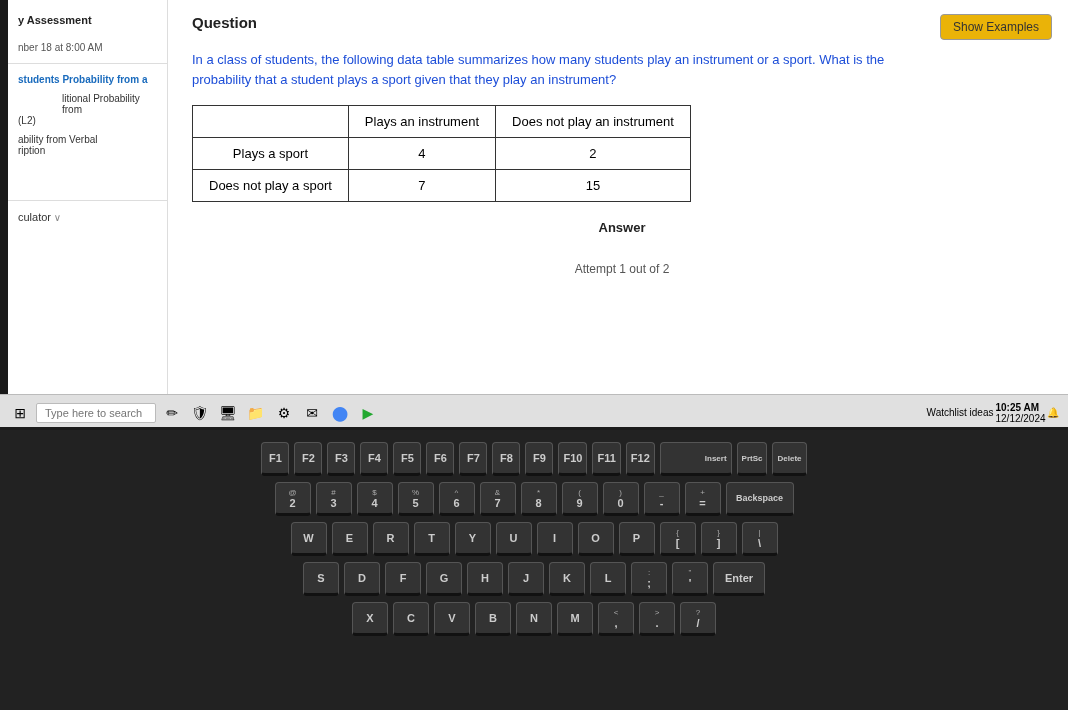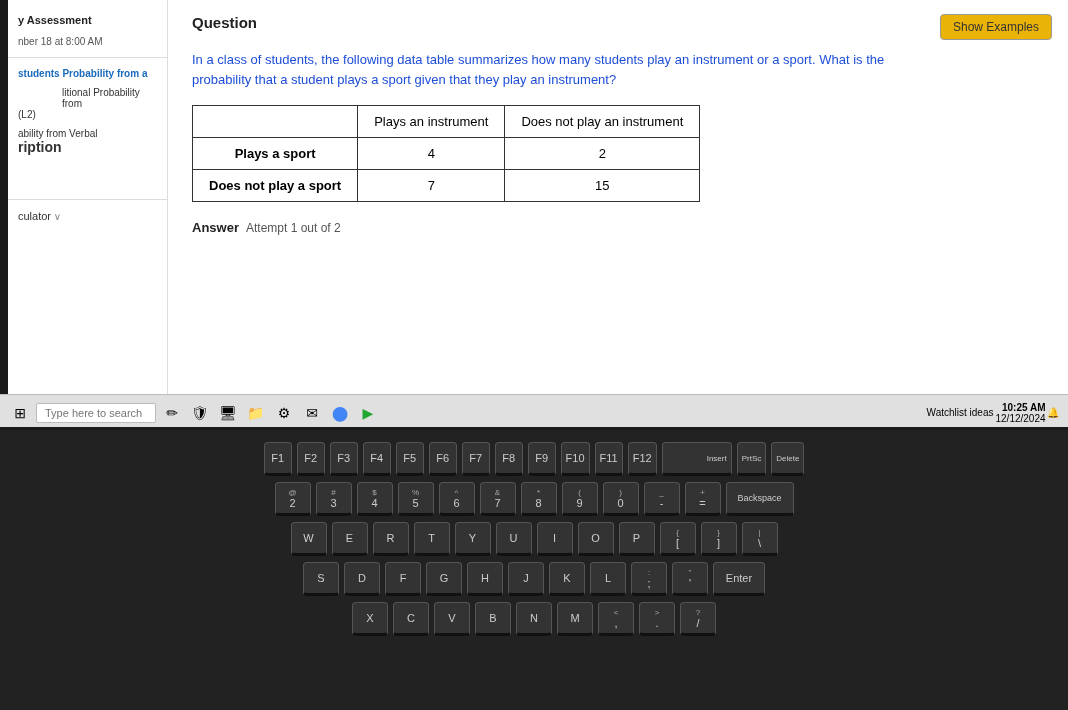--- a/index.html
+++ b/index.html
@@ -85,38 +85,39 @@
       font-size: 13px;
     }
     .data-table td, .data-table th {
       border: 1px solid #333;
       padding: 8px 16px;
       text-align: center;
       min-width: 80px;
     }
     .data-table .row-header {
       text-align: center;
-      font-weight: bold;
+      font-weight: normal;
       min-width: 120px;
     }
     .data-table .col-header {
       font-weight: normal;
     }
     .data-table .empty-cell {
       border: 1px solid #333;
       background: #fff;
     }
 
     .answer-section {
       display: flex;
       align-items: center;
-      gap: 7px;
+      gap: 27px;
       font-size: 13px;
       color: #222;
       margin-top: 8px;
+      flex-direction: column;
     }
     .answer-label { font-weight: bold; }
     .attempt-text { color: #555; font-size: 12px; }
 
     
     .taskbar {
       position: absolute;
       bottom: 280px;
       left: 0;
       width: 1068px;
@@ -152,21 +153,21 @@
       justify-content: center;
       cursor: pointer;
       font-size: 14px;
     }
     .taskbar-right {
       display: flex;
       align-items: center;
       gap: 2px;
       font-size: 10px;
     }
-    .clock { text-align: right; }
+    .clock { }
 
     
     .keyboard-area {
       position: absolute;
       bottom: 0;
       left: 0;
       width: 1068px;
       height: 280px;
       background: #222;
       display: flex;
@@ -196,21 +197,21 @@
       justify-content: center;
       cursor: pointer;
       min-width: 36px;
       height: 34px;
       padding: 0 4px;
     }
     .key.wide { min-width: 52px; }
     .key.wider { min-width: 68px; }
     .key.fn { min-width: 28px; font-size: 9px; }
     .key .top { font-size: 8px; color: #aaa; }
-    .key .main { font-size: 11px; }
+    .key .main { font-size: 11px; font-weight: bold; }
 
     .laptop-bezel-top {
       position: absolute;
       top: 430px;
       left: 0;
       width: 1068px;
       height: 14px;
       background: #2a2a2a;
     }
     .laptop-bezel-bottom {
@@ -228,33 +229,33 @@
     }
   </style>
 </head>
 <body>
 
 <div class="screen">
 
   <div class="sidebar">
     <div class="sidebar-title-area">
       <div style="font-weight:bold;font-size:11px;color:#222;">y Assessment</div>
-      <div style="font-size:10px;color:#555;margin-top:10px;">nber 18 at 8:00 AM</div>
+      <div style="font-size:10px;color:#555;margin-top:16px;">nber 18 at 8:00 AM</div>
     </div>
     <div class="sidebar-divider"></div>
     <div class="sidebar-item">
       <div style="font-size:10px;color:#1a6bbd;font-weight:bold;">students Probability from a</div>
     </div>
     <div class="sidebar-item">
       <div style="font-size:10px;color:#333;padding-left:44px;">litional Probability from</div>
       <div style="font-size:10px;color:#333;"> (L2)</div>
     </div>
     <div class="sidebar-item">
       <div style="font-size:10px;color:#333;">ability from Verbal</div>
-      <div style="font-size:14px;color:#333;font-weight:bold;">ription</div>
+      <div style="font-size:10px;color:#333;">ription</div>
     </div>
     <div class="sidebar-divider" style="margin-top:40px;"></div>
     <div class="sidebar-item">
       <span style="font-size:11px;color:#333;">culator</span>
       <span style="font-size:10px;color:#888;"> ∨</span>
     </div>
   </div>
 
   <div class="main-content">
     <div class="question-header">

